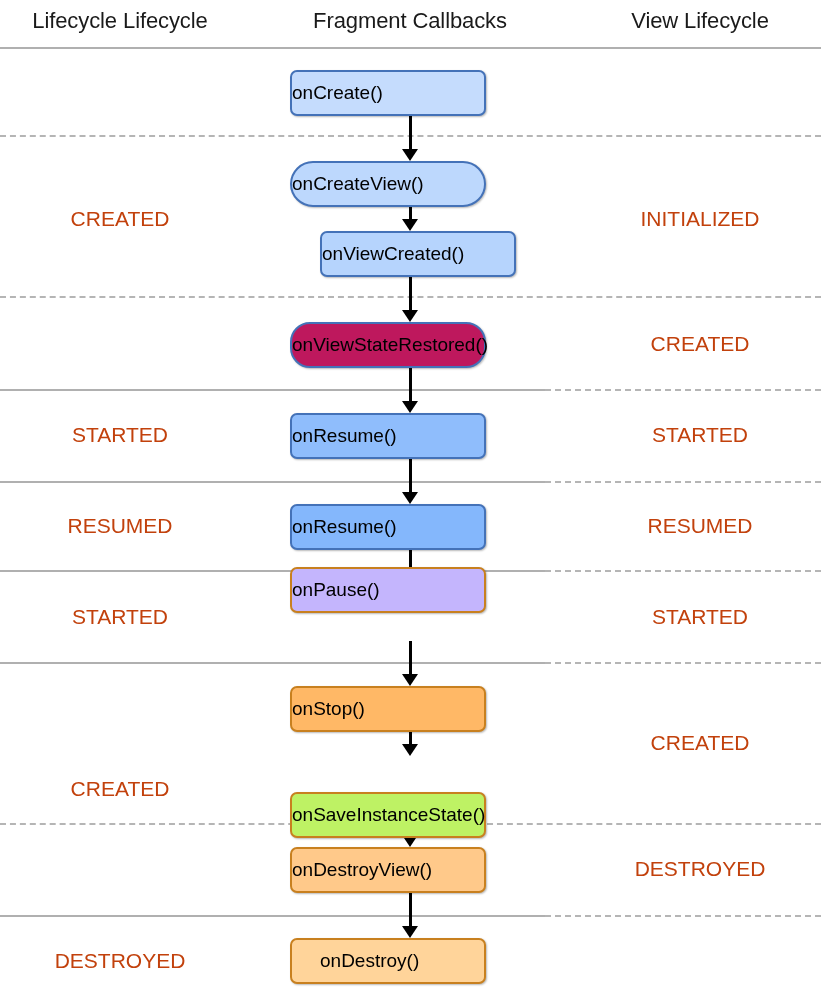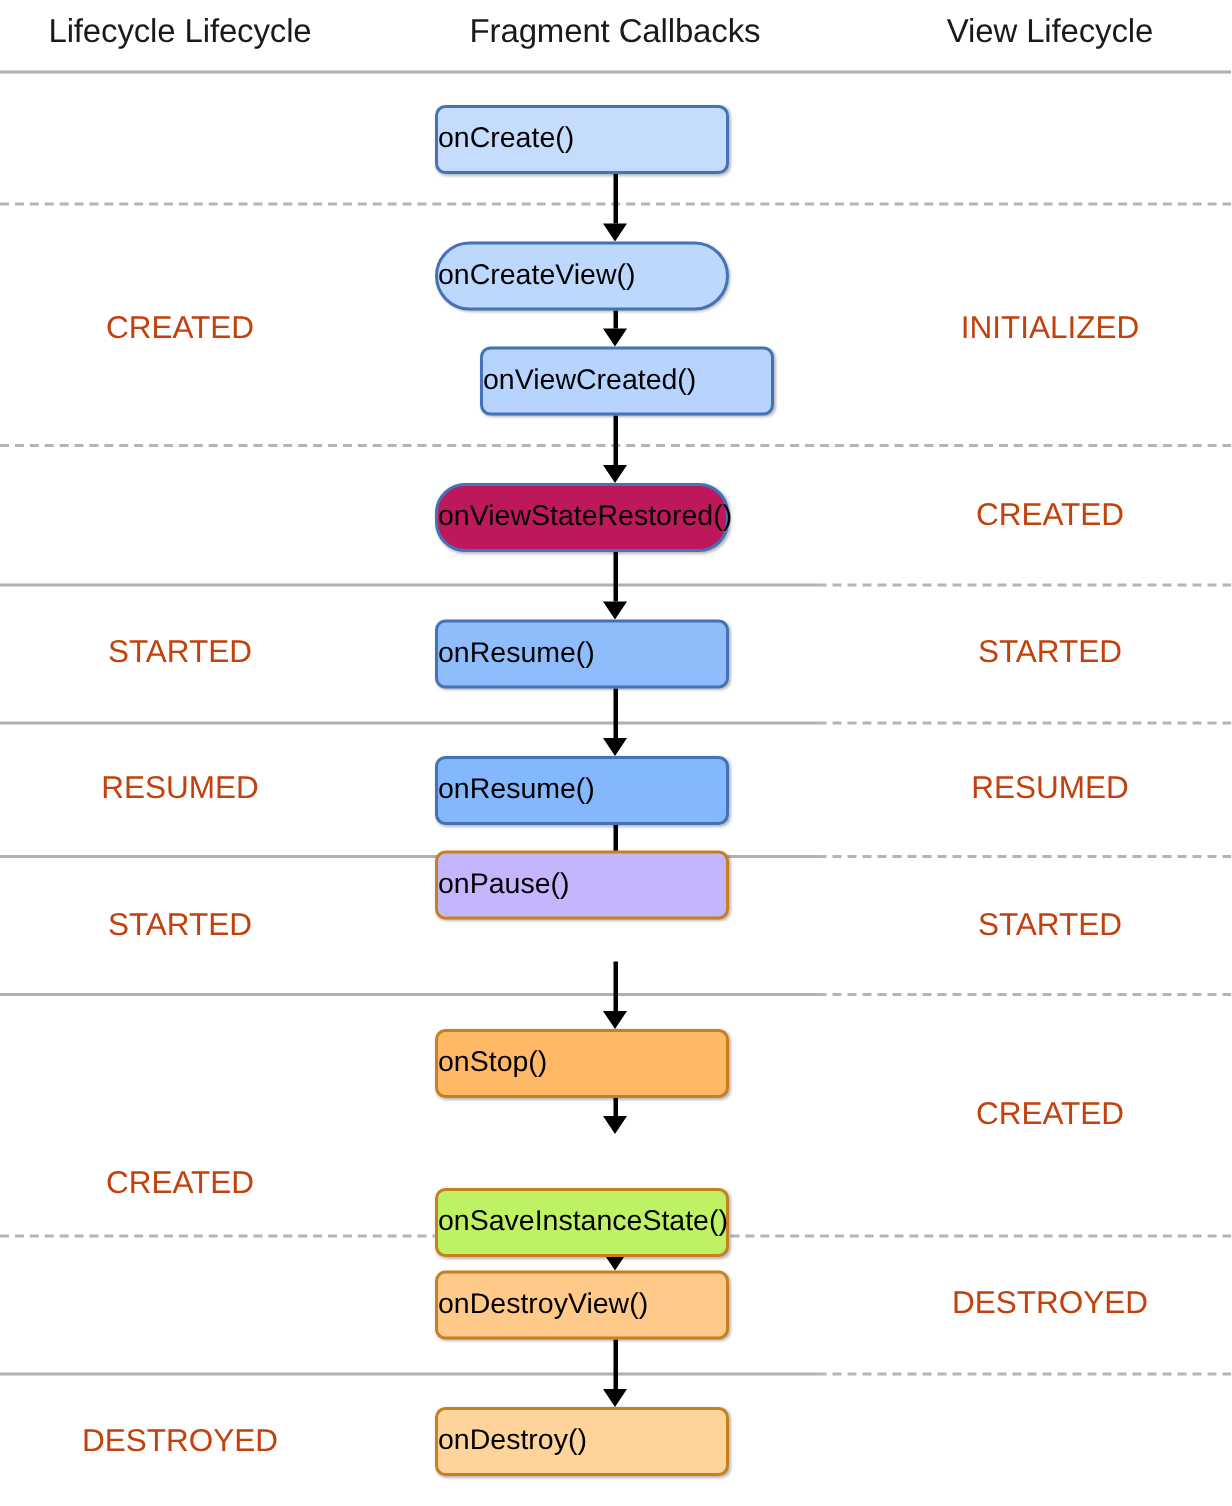--- a/index.html
+++ b/index.html
@@ -177,21 +177,21 @@
       </div>
       <div class="node orange" style="top: 686px; height: 46px; background: rgb(255, 184, 102);">
         <span>onStop()</span>
       </div>
       <div class="node orange" style="top: 756px; height: 46px; background: #bef264; margin-top: 36px;">
         <span>onSaveInstanceState()</span>
       </div>
       <div class="node orange" style="top: 847px; height: 46px; background: rgb(255, 201, 138);">
         <span>onDestroyView()</span>
       </div>
-      <div class="node orange" style="top: 938px; height: 46px; background: rgb(255, 212, 154);">
+      <div class="node orange" style="top: 938px; height: 46px; background: rgb(255, 212, 154); padding-left: 28px;">
         <span>onDestroy()</span>
       </div>
     </div>
   <div id="layer-fragment-states">
       <div class="state-label left-col" style="top: 207px;">CREATED</div>
       <div class="state-label left-col" style="top: 423px;">STARTED</div>
       <div class="state-label left-col" style="top: 514px;">RESUMED</div>
       <div class="state-label left-col" style="top: 605px;">STARTED</div>
       <div class="state-label left-col" style="top: 777px;">CREATED</div>
       <div class="state-label left-col" style="top: 949px;">DESTROYED</div>

